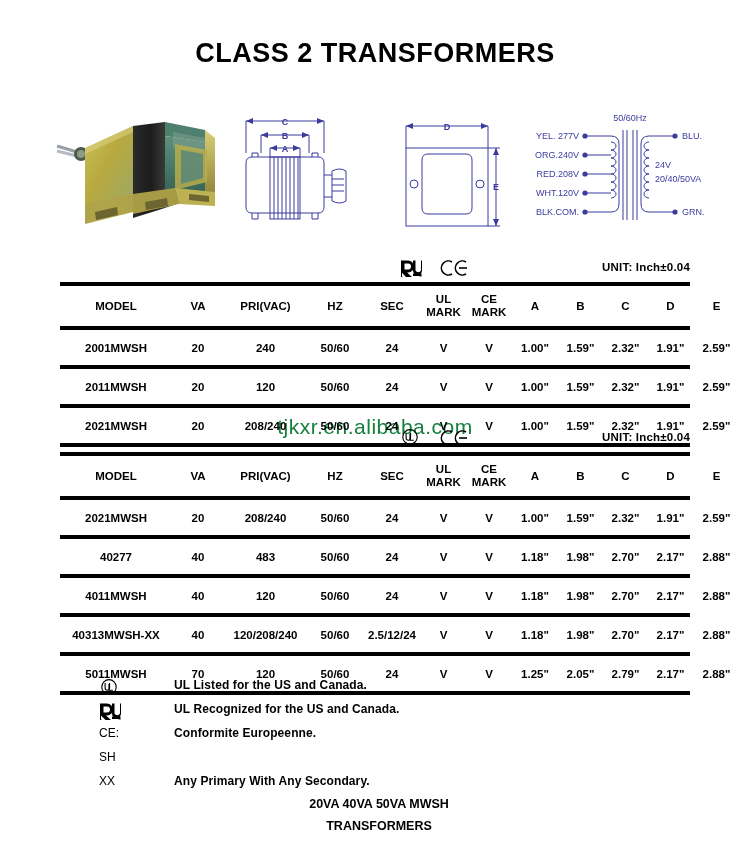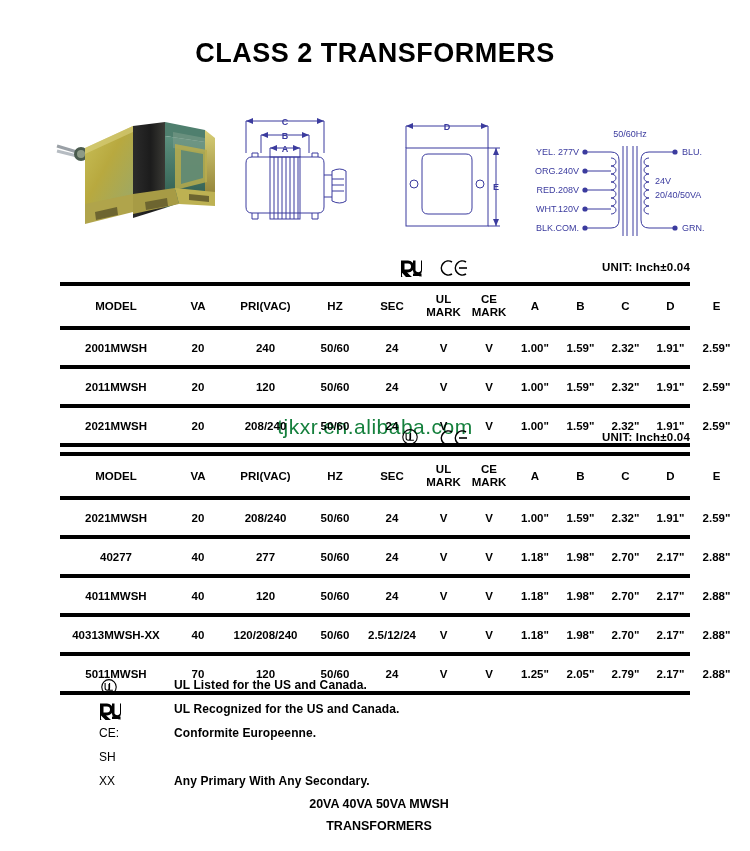--- a/index.html
+++ b/index.html
@@ -22,21 +22,21 @@
   
   .photo{position:absolute;left:55px;top:8px;width:170px;height:132px;}
   .photo svg{display:block;}
 
   
   .dwg-front{position:absolute;left:232px;top:5px;width:150px;height:135px;}
   .dwg-side{position:absolute;left:392px;top:8px;width:130px;height:130px;}
   .dwg-front svg,.dwg-side svg{display:block;}
 
   
-  .schematic{position:absolute;left:515px;top:18px;width:235px;height:140px;}
+  .schematic{position:absolute;left:515px;top:2px;width:235px;height:140px;}
   .schematic svg{display:block;}
 
   
   .tbl{position:absolute;left:60px;width:630px;}
   .tbl-1{top:258px;}
   .tbl-2{top:428px;}
 
   .marks-row{
     position:relative;height:24px;text-decoration:underline;
   }
@@ -585,21 +585,21 @@
         <col class="c-a">
           <col class="c-b">
           <col class="c-c">
           <col class="c-d">
           <col class="c-e">
       </colgroup>
       <tbody>
         <tr>
           <td>40277</td>
           <td>40</td>
-          <td>277</td>
+          <td>483</td>
           <td>50/60</td>
           <td>24</td>
           <td>V</td>
           <td>V</td>
           <td>1.18"</td>
           <td>1.98"</td>
           <td>2.70"</td>
           <td>2.17"</td>
           <td>2.88"</td>
         </tr>

